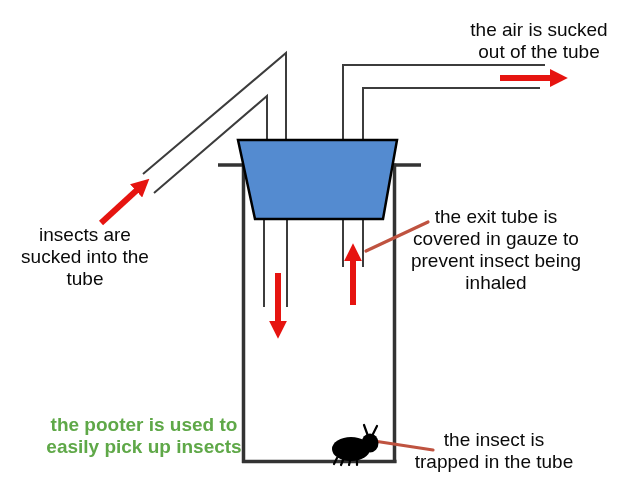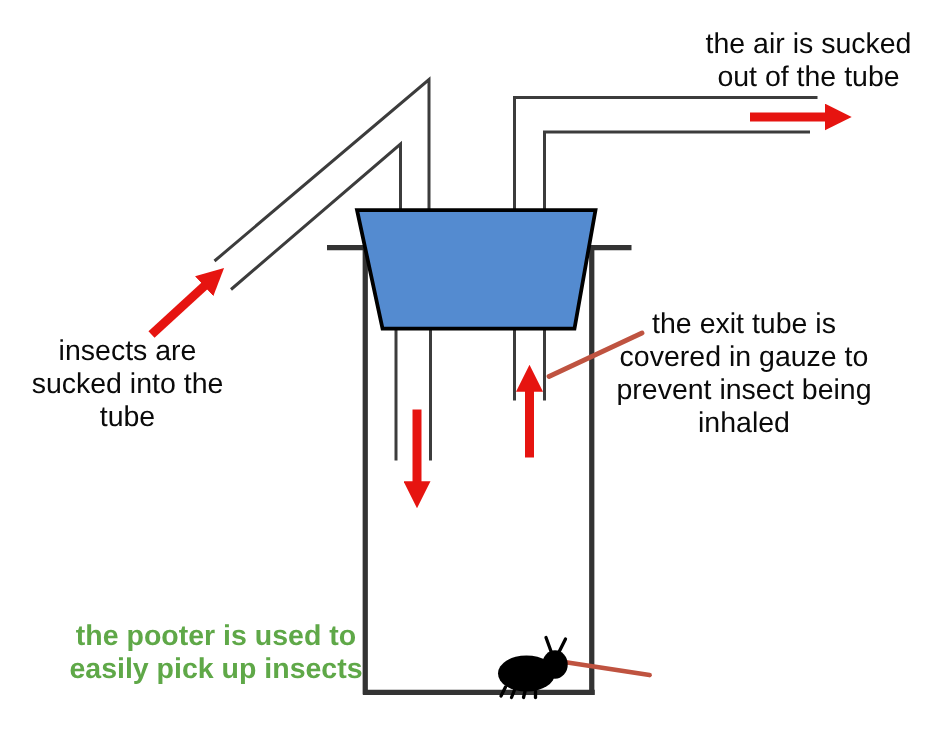--- a/index.html
+++ b/index.html
@@ -92,14 +92,16 @@
 tube</div>
 
   <div class="label" style="left:376px; top:206px; width:240px;">the exit tube is
 covered in gauze to
 prevent insect being
 inhaled</div>
 
   <div class="label green" style="left:24px; top:414px; width:240px;font-weight:bold;">the pooter is used to
 easily pick up insects</div>
 
+  <div class="label" style="left:374px; top:429px; width:240px;">the insect is
+trapped in the tube</div>
 
 </div>
 
 </body></html>

